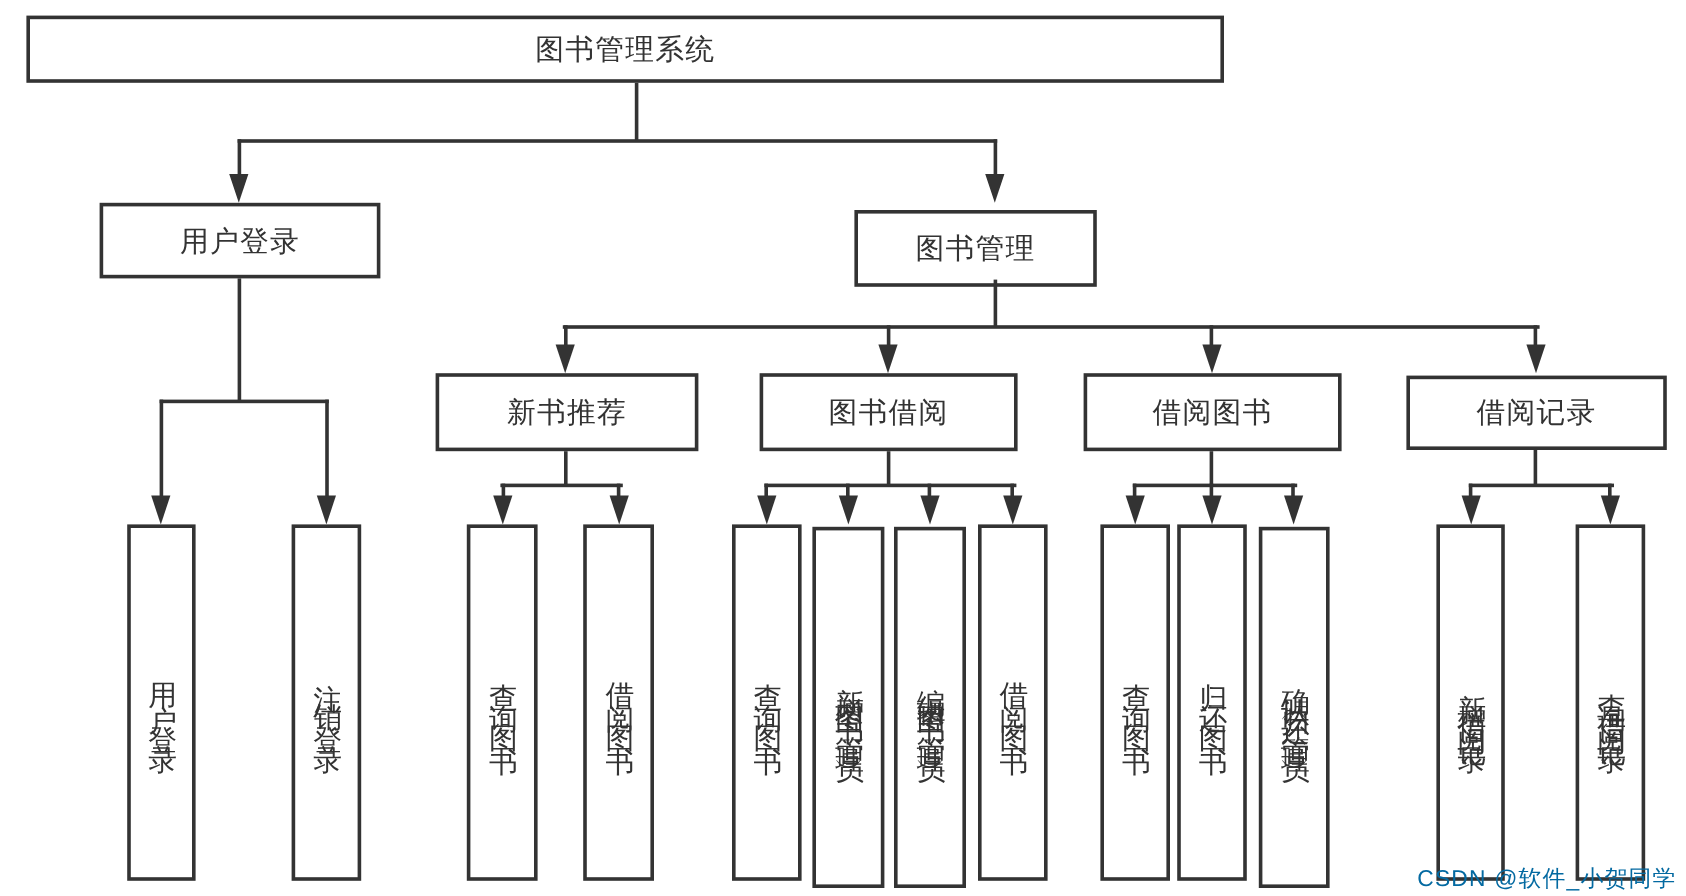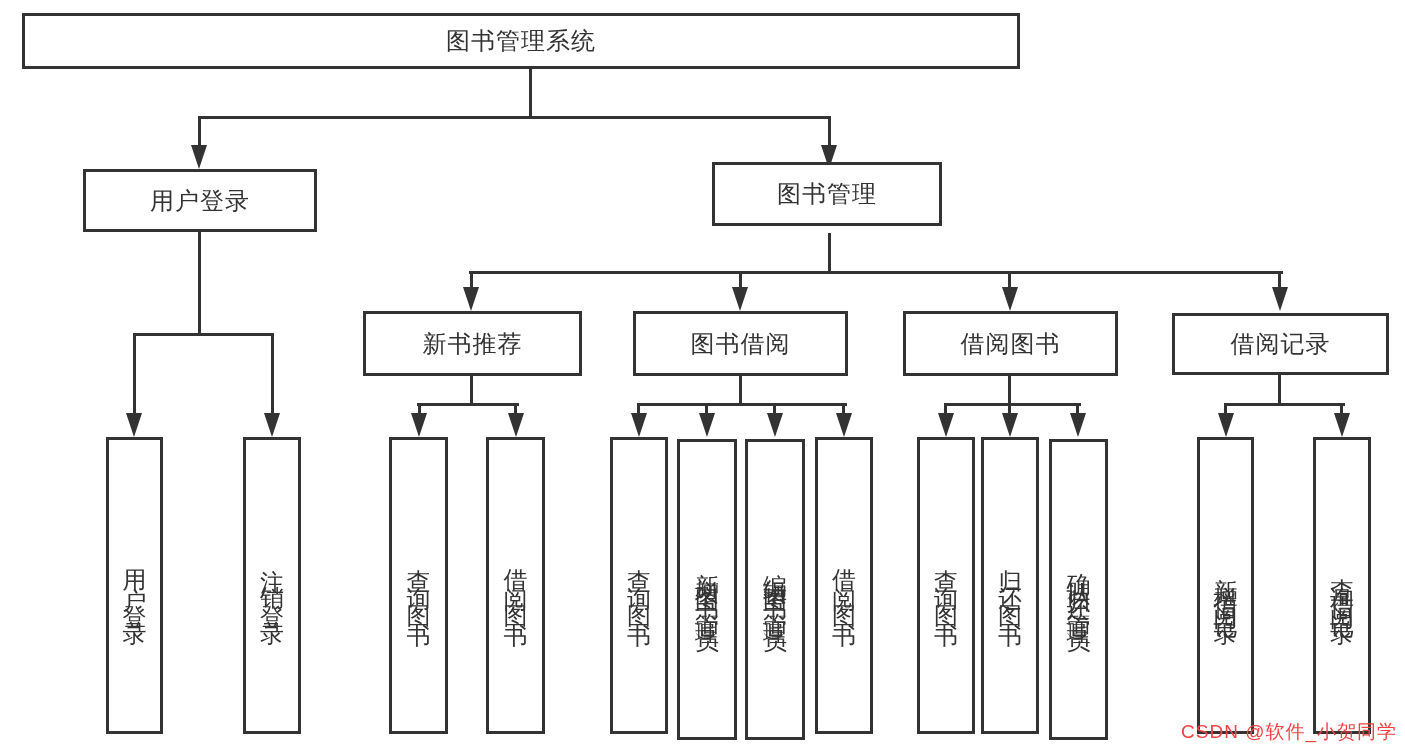--- a/index.html
+++ b/index.html
@@ -22,21 +22,21 @@
   .ls8  { letter-spacing:8px; }
   .vline { position:absolute; width:3px; background:#333333; }
   .hline { position:absolute; height:3px; background:#333333; }
   .arrow {
     position:absolute; width:0; height:0;
     border-left:8px solid transparent; border-right:8px solid transparent;
     border-top:24px solid #333333;
   }
   .watermark {
     position:absolute; right:8px; top:719px; font-size:19px;
-    color:#ef4444; letter-spacing:1px; z-index:5; white-space:nowrap;
+    color:#0369a1; letter-spacing:1px; z-index:5; white-space:nowrap;
   }
 </style>
 </head>
 <body>
 
 <div class="canvas">
 
   <div class="box" style="left:22px;top:13px;width:998px;height:56px">
     <span class="hlabel">图书管理系统</span>
   </div>
@@ -44,21 +44,21 @@
   <div class="vline" style="left:529px;top:69px;height:49px"></div>
   <div class="hline" style="left:198px;top:116px;width:633px"></div>
   <div class="vline" style="left:198px;top:116px;height:31px"></div>
   <div class="arrow" style="left:191px;top:145px"></div>
   <div class="vline" style="left:828px;top:116px;height:31px"></div>
   <div class="arrow" style="left:821px;top:145px"></div>
 
   <div class="box" style="left:83px;top:169px;width:234px;height:63px">
     <span class="hlabel">用户登录</span>
   </div>
-  <div class="box" style="left:712px;top:162px;width:230px;height:64px">
+  <div class="box" style="left:712px;top:175px;width:202px;height:64px">
     <span class="hlabel">图书管理</span>
   </div>
 
   <div class="vline" style="left:198px;top:232px;height:103px"></div>
   <div class="hline" style="left:133px;top:333px;width:141px"></div>
   <div class="vline" style="left:133px;top:333px;height:82px"></div>
   <div class="arrow" style="left:126px;top:413px"></div>
   <div class="vline" style="left:271px;top:333px;height:82px"></div>
   <div class="arrow" style="left:264px;top:413px"></div>
 

